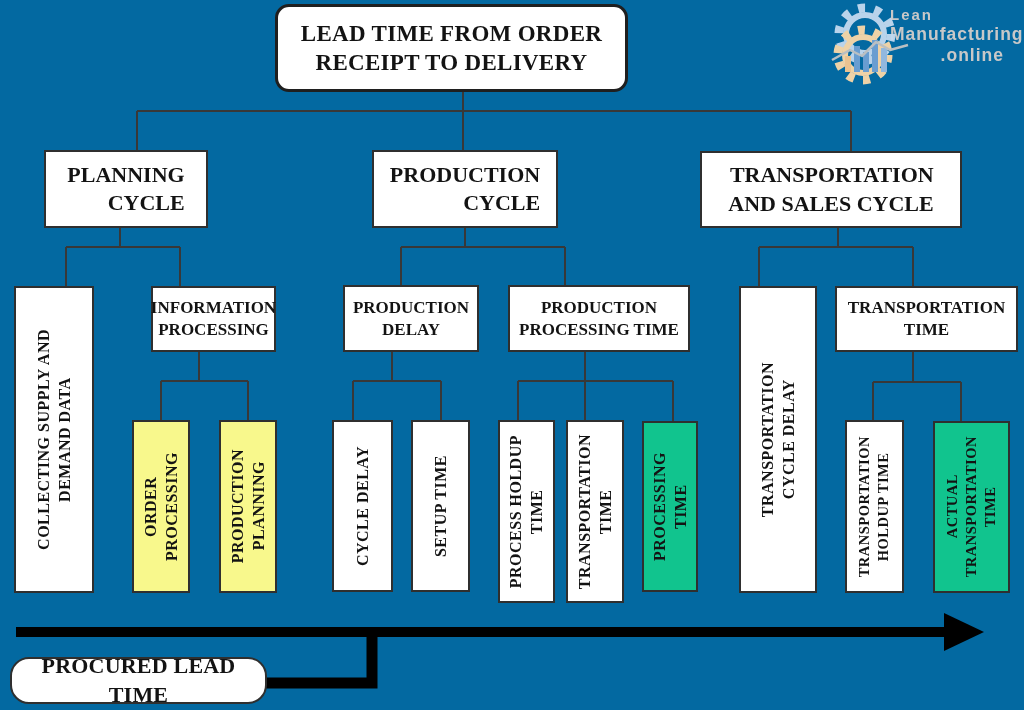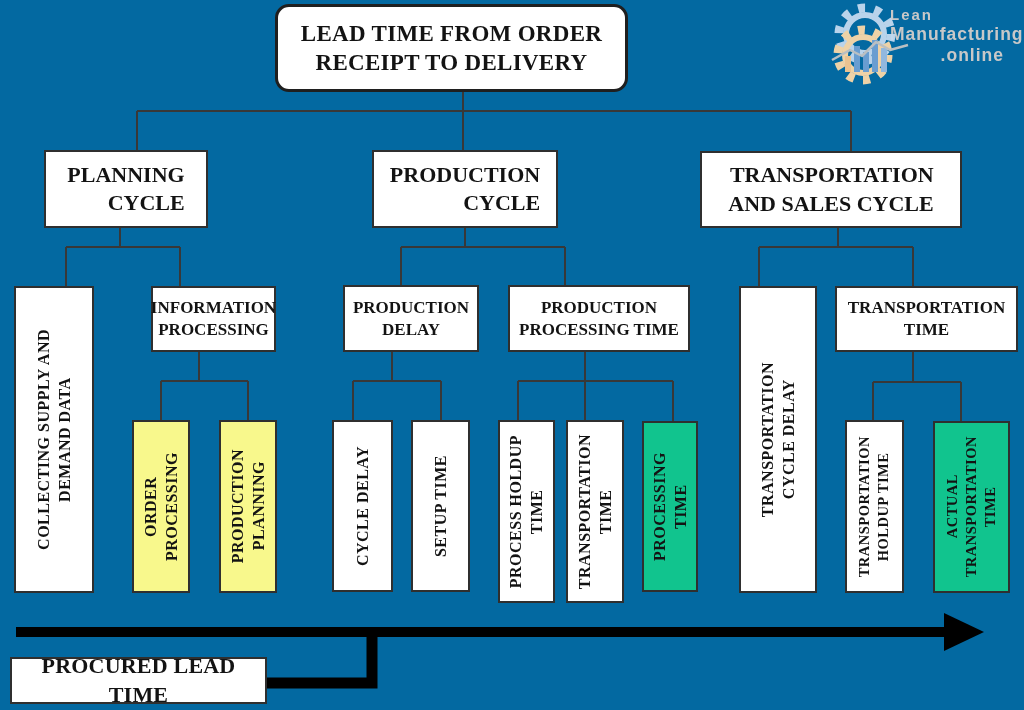--- a/index.html
+++ b/index.html
@@ -146,17 +146,17 @@
   <div class="node" style="left:845px;top:420px;width:59px;height:173px;">
     <span class="vtext fs-v" style="font-size:14.5px;">TRANSPORTATION
 HOLDUP TIME</span>
   </div>
   <div class="node green" style="left:933px;top:421px;width:77px;height:172px;">
     <span class="vtext fs-v" style="font-size:14.5px;">ACTUAL
 TRANSPORTATION
 TIME</span>
   </div>
 
-  <div class="node" style="left:10px;top:657px;width:257px;height:47px;">
+  <div class="node" style="left:10px;top:657px;width:257px;height:47px;border-radius:19px;">
     <span class="htext fs-proc">PROCURED LEAD TIME</span>
   </div>
 
 </div>
 
 </body></html>

